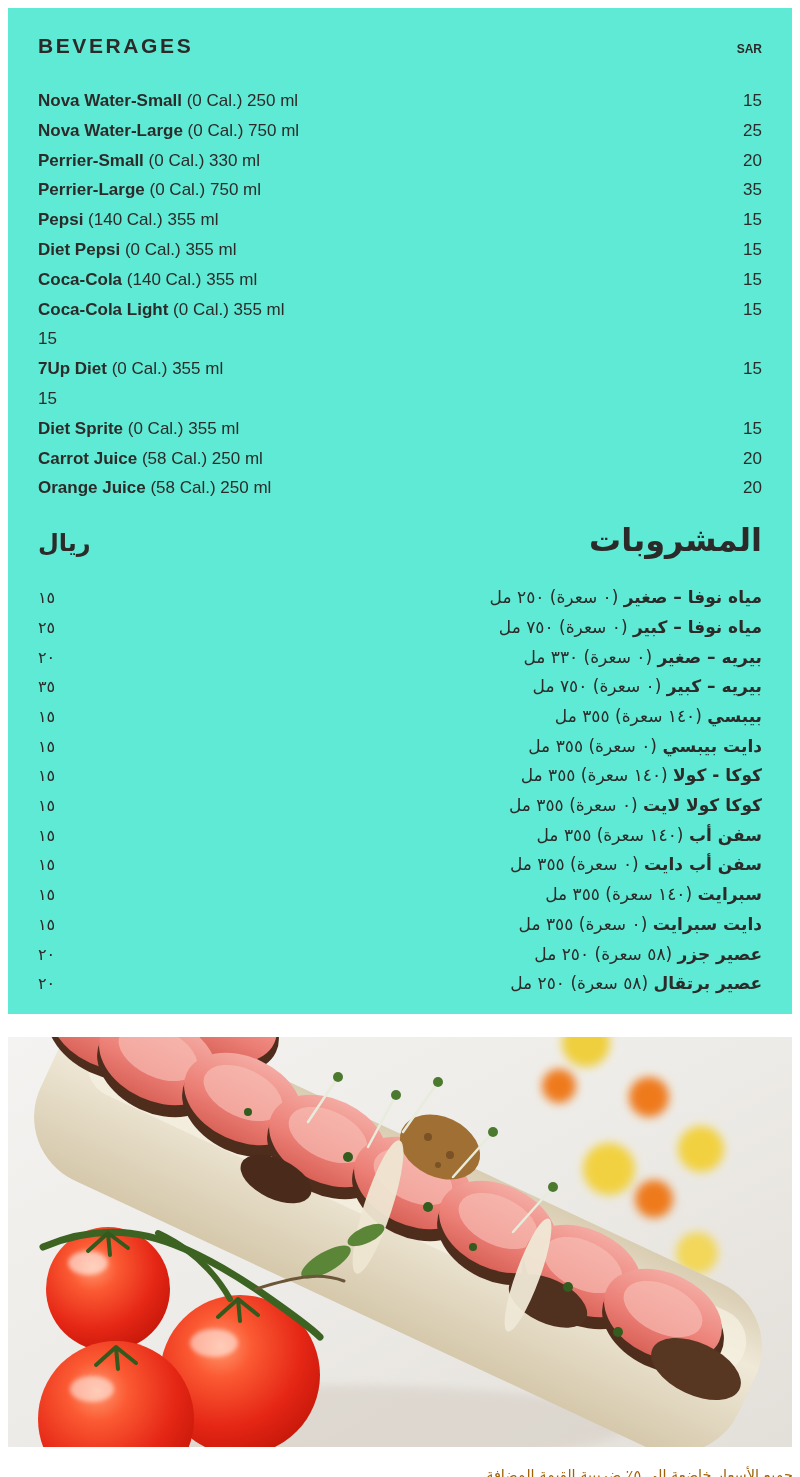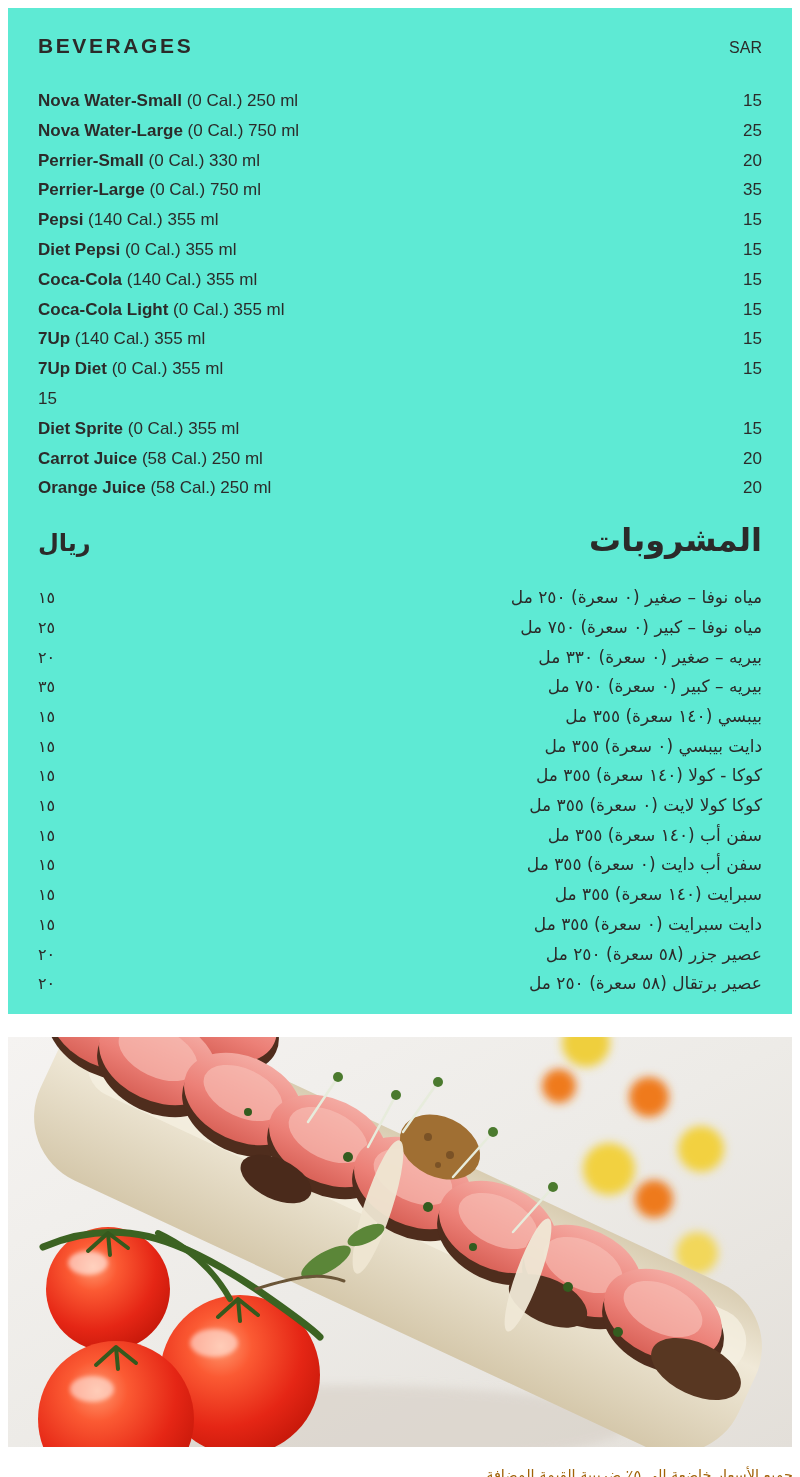--- a/index.html
+++ b/index.html
@@ -15,36 +15,36 @@
     padding:26px 30px 15px;
   }
   
   .head-en{
     display:flex;justify-content:space-between;align-items:baseline;
     margin-bottom:28px;
   }
   .head-en h1{
     margin:0;font-size:21px;font-weight:700;letter-spacing:2.6px;color:#2b2a29;
   }
-  .head-en .cur{font-size:16px;font-weight:400;color:#2b2a29;}
+  .head-en .cur{font-size:12px;font-weight:700;color:#2b2a29;}
   .item-row{display:flex;justify-content:space-between;align-items:baseline;}
   .list-en .item-row{font-size:17px;line-height:29.8px;}
   .list-en .price{font-size:17px;}
   .name{font-weight:700;}
   .detail{font-weight:400;}
   
   .ar{direction:rtl;font-family:"DejaVu Sans",sans-serif;}
   .head-ar{
     display:flex;justify-content:space-between;align-items:baseline;
     margin:18px 0 24px;
   }
   .head-ar h2{margin:0;font-size:32px;font-weight:700;color:#2b2a29;}
   .head-ar .cur{font-size:24px;font-weight:700;}
   .list-ar .item-row{font-size:17px;line-height:28.7px;}
-  .list-ar .name{font-weight:400;}
+  .list-ar .name{font-weight:700;}
   .list-ar .price{font-size:16px;}
   
   .photo{display:block;margin:23px 8px 0;}
   
   .tax-note{
     margin:20px 7px 0;
     direction:rtl;text-align:right;
     font-family:"DejaVu Sans",sans-serif;
     font-size:14.5px;color:#a16207;
   }
@@ -121,24 +121,20 @@
 
         <div class="item-row">
           <div class="label">
             <span class="name">Coca-Cola Light</span>
             <span class="detail">(0 Cal.) 355 ml</span>
           </div>
           <span class="price">15</span>
         </div>
 
         <div class="item-row">
-          <div class="label">
-            <span class="name">7Up</span>
-            <span class="detail">(140 Cal.) 355 ml</span>
-          </div>
           <span class="price">15</span>
         </div>
 
         <div class="item-row">
           <div class="label">
             <span class="name">7Up Diet</span>
             <span class="detail">(0 Cal.) 355 ml</span>
           </div>
           <span class="price">15</span>
         </div>

